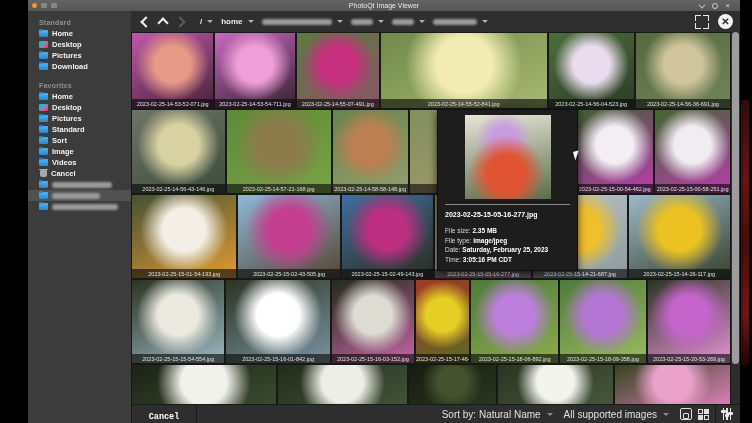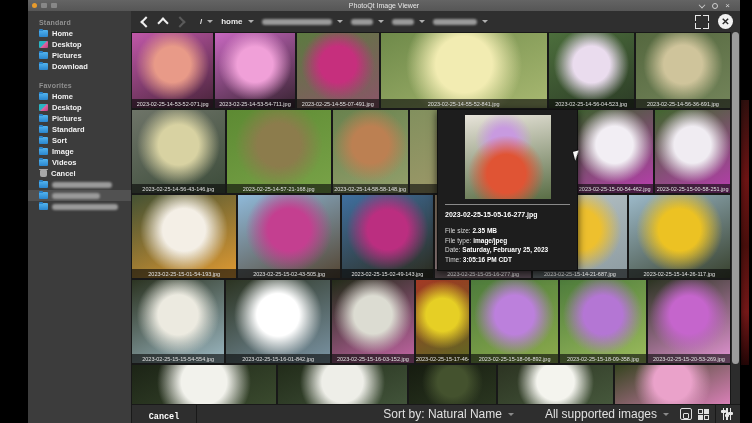--- a/index.html
+++ b/index.html
@@ -79,21 +79,21 @@
   .zoom-label{font-size:8px;font-weight:bold;color:#e8e8e8;margin-right:5px;}
   .slider{position:relative;width:128px;height:9px;}
   .slider-track{position:absolute;top:3.5px;left:0;right:0;height:2px;background:#8f8f8f;border-radius:1px;}
   .slider-fill{position:absolute;top:3px;left:0;width:55%;height:3px;background:#f5f5f5;border-radius:1px;}
   .slider-handle{position:absolute;top:0;left:calc(55% - 4.5px);width:9px;height:9px;border-radius:50%;background:#fff;}
   .vdiv{width:1px;height:18px;background:#191919;flex:none;}
   .cancel-cell{width:64px;flex:none;text-align:center;}
   .cancel-btn{font-size:8.5px;font-weight:bold;color:#fff;font-family:Liberation Mono, monospace;}
   .bb2-spacer{flex:1;}
   .dropdown{display:flex;align-items:center;margin-right:11px;}
-  .dd-label{font-size:12px;color:#e0e0e0;margin-left:20px;}
+  .dd-label{font-size:10px;color:#e0e0e0;}
   .dd-caret{width:0;height:0;border-left:3px solid transparent;border-right:3px solid transparent;border-top:3.5px solid #8a8a8a;margin-left:6px;}
   .icon-btn{margin-right:6px;display:flex;align-items:center;justify-content:center;}
   .ic-save{width:10px;height:10px;border:1.4px solid #e0e0e0;border-radius:2px;position:relative;}
   .ic-save::before{content:"";position:absolute;left:2px;top:4px;width:4px;height:4px;border:1px solid #e0e0e0;border-radius:1px;}
   .ic-grid{width:11px;height:11px;display:grid;grid-template-columns:5px 5px;grid-template-rows:5px 5px;gap:1px;}
   .ic-grid span{border:1px solid #e0e0e0;box-sizing:border-box;}
   .ic-grid span.f{background:#e0e0e0;}
   .ic-sliders{width:12px;height:12px;display:flex;gap:2px;justify-content:center;}
   .ic-sliders i{width:1.6px;background:#e8e8e8;position:relative;display:block;}
   .ic-sliders i::after{content:"";position:absolute;left:-1.4px;width:4.4px;height:3px;background:#e8e8e8;border-radius:1px;}

